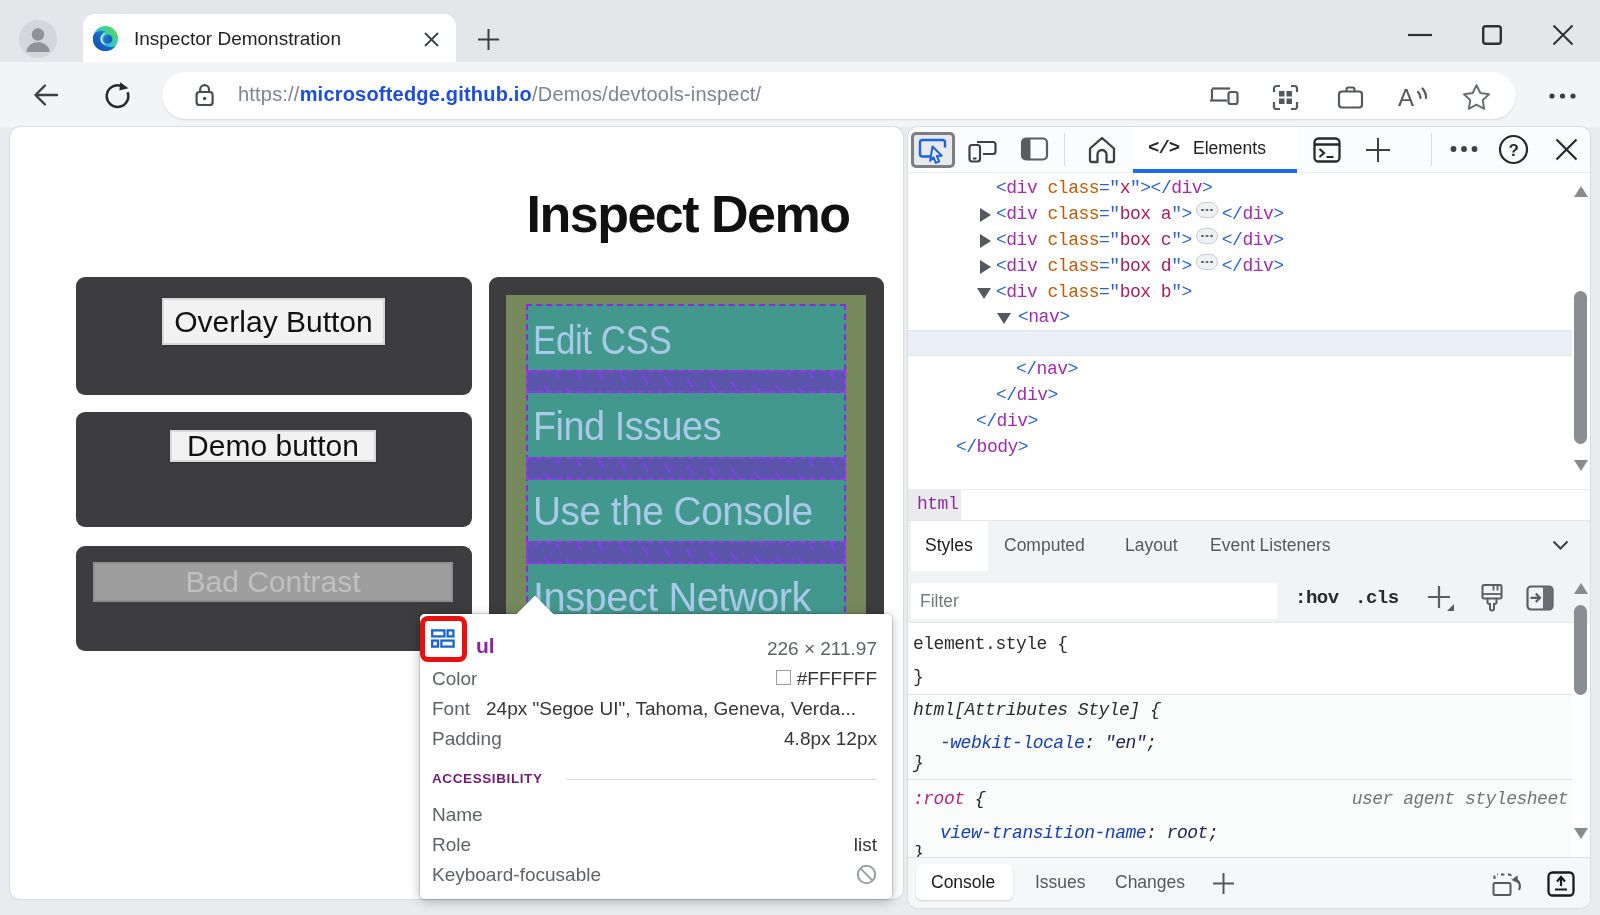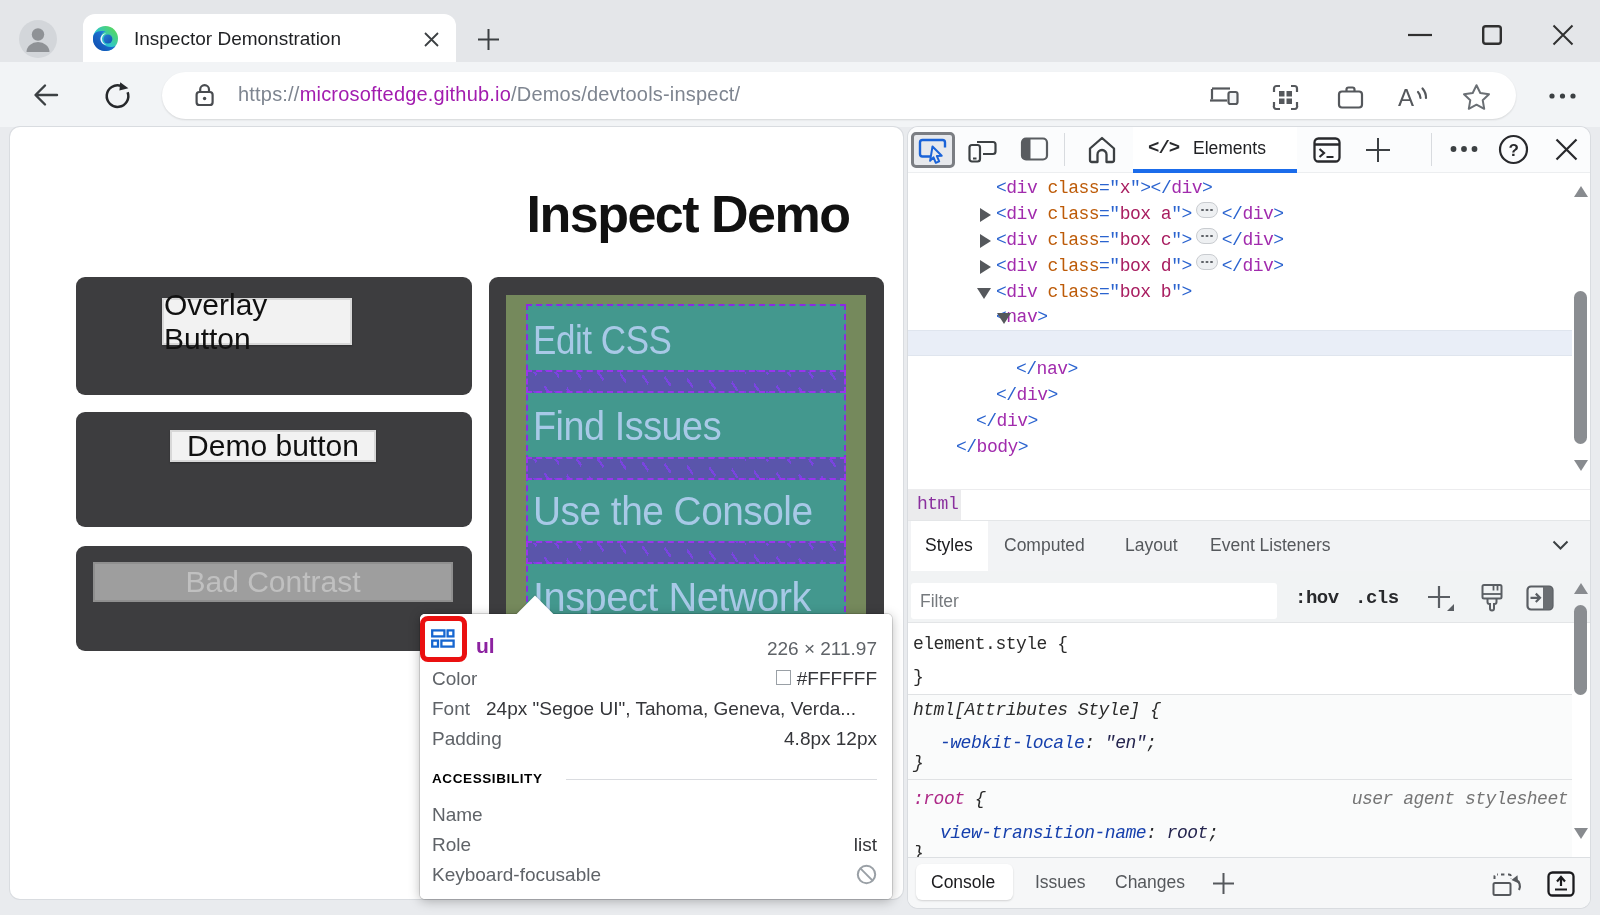--- a/index.html
+++ b/index.html
@@ -116,21 +116,21 @@
   <path d="M17.2,1.2 L25.4,7.2 L16.4,9.5 Z" fill="#26282b"></path>
 </svg>
 
 <div class="abs" style="left:162px;top:72px;width:1354px;height:47px;background:#fff;border-radius:24px;box-shadow:0 1px 2px rgba(0,0,0,0.12);"></div>
 
 <svg class="abs" style="left:193px;top:83px" width="23" height="24" viewBox="0 0 23 24">
   <rect x="3.6" y="9" width="16" height="13" rx="2.8" stroke="#494c50" stroke-width="2.2" fill="none"></rect>
   <path d="M7.2,9 V6.6 a4.4,4.4 0 0 1 8.8,0 V9" stroke="#494c50" stroke-width="2.2" fill="none"></path>
   <circle cx="11.6" cy="15.5" r="1.7" fill="#494c50"></circle>
 </svg>
-<div class="abs" style="left:238px;top:83px;font-size:20px;color:#7e8590;letter-spacing:0.2px;">https://<span style="color:#a21caf;font-weight:400;">microsoftedge.github.io</span>/Demos/devtools-inspect/</div>
+<div class="abs" style="left:238px;top:83px;font-size:20px;color:#7e8590;letter-spacing:0.2px;">https://<span style="color:#1d4ed8;font-weight:700;">microsoftedge.github.io</span>/Demos/devtools-inspect/</div>
 
 <svg class="abs" style="left:1209px;top:85px" width="30" height="22" viewBox="0 0 30 22">
   <path d="M3,3.5 h18" stroke="#55585c" stroke-width="2.2" fill="none"></path>
   <path d="M3,4 v10.5" stroke="#55585c" stroke-width="2.2" fill="none"></path>
   <path d="M1,15.5 h17" stroke="#55585c" stroke-width="2.2" fill="none"></path>
   <rect x="19.5" y="7" width="9" height="12" rx="2" stroke="#55585c" stroke-width="2.2" fill="#f2f4f6"></rect>
 </svg>
 <svg class="abs" style="left:1272px;top:84px" width="27" height="27" viewBox="0 0 27 27">
   <path d="M8,2 H4.5 A2.5,2.5 0 0 0 2,4.5 V8 M19,2 h3.5 A2.5,2.5 0 0 1 25,4.5 V8 M8,25 H4.5 A2.5,2.5 0 0 1 2,21.5 V18 M19,25 h3.5 A2.5,2.5 0 0 0 25,21.5 V18" stroke="#55585c" stroke-width="2.2" fill="none"></path>
   <rect x="7" y="7" width="5.5" height="5.5" fill="#55585c"></rect>
@@ -154,21 +154,21 @@
   <circle cx="4" cy="5" r="2.6" fill="#3c4043"></circle>
     <circle cx="14.5" cy="5" r="2.6" fill="#3c4043"></circle>
     <circle cx="25" cy="5" r="2.6" fill="#3c4043"></circle>
 </svg>
 <div class="abs" id="page"></div>
 
 <div class="abs" style="left:526px;top:184px;width:324px;text-align:center;font-size:52px;font-weight:700;color:#111;letter-spacing:-1.5px;white-space:nowrap;">Inspect Demo</div>
 <div class="abs darkbox" style="left:76px;top:277px;width:396px;height:118px;"></div>
 <div class="abs darkbox" style="left:76px;top:412px;width:396px;height:115px;"></div>
 <div class="abs darkbox" style="left:76px;top:546px;width:396px;height:105px;"></div>
-<div class="abs pbtn" style="left:162px;top:298px;width:190px;height:47px;">Overlay Button</div>
+<div class="abs pbtn" style="left:162px;top:298px;width:223px;height:47px;">Overlay Button</div>
 <div class="abs pbtn" style="left:170px;top:430px;width:206px;height:32px;">Demo button</div>
 <div class="abs" style="left:93px;top:562px;width:360px;height:40px;background:#9e9e9e;border:2px solid #8f8f8f;box-sizing:border-box;display:flex;align-items:center;justify-content:center;font-size:30px;color:#c0c0c0;">Bad Contrast</div>
 
 <div class="abs darkbox" style="left:489px;top:277px;width:395px;height:369px;"></div>
 <div class="abs" style="left:506px;top:295px;width:360px;height:334px;background:#75895c;"></div>
 <div class="abs" style="left:526px;top:304px;width:320px;height:318px;background:#43988e;border:2.5px dashed #8a2be2;box-sizing:border-box;"></div>
 <div class="abs gap" style="top:370px;"></div>
 <div class="abs gap" style="top:457px;"></div>
 <div class="abs gap" style="top:541px;"></div>
 <div class="abs litext" style="top:318px;transform:scaleX(0.875);">Edit CSS</div>
@@ -190,21 +190,21 @@
     </svg>
   </div>
   <div class="abs" style="left:56px;top:20px;font-size:21px;font-weight:700;color:#8c22a0;">ul</div>
   <div class="abs" style="right:15px;top:24px;color:#5f6368;">226 × 211.97</div>
   <div class="abs" style="left:12px;top:54px;color:#5f6368;">Color</div>
   <div class="abs" style="right:15px;top:54px;color:#35363a;"><span style="display:inline-block;width:13px;height:13px;border:1px solid #9aa0a6;margin-right:6px;"></span>#FFFFFF</div>
   <div class="abs" style="left:12px;top:84px;color:#5f6368;">Font</div>
   <div class="abs" style="left:66px;top:84px;color:#35363a;">24px "Segoe UI", Tahoma, Geneva, Verda...</div>
   <div class="abs" style="left:12px;top:114px;color:#5f6368;">Padding</div>
   <div class="abs" style="right:15px;top:114px;color:#35363a;">4.8px 12px</div>
-  <div class="abs" style="left:12px;top:157px;font-size:13.5px;font-weight:700;color:#000000;letter-spacing:0.6px;">ACCESSIBILITY</div>
+  <div class="abs" style="left:12px;top:157px;font-size:13.5px;font-weight:700;color:#701a75;letter-spacing:0.6px;">ACCESSIBILITY</div>
   <div class="abs" style="left:146px;top:165px;width:311px;height:1px;background:#dadce0;"></div>
   <div class="abs" style="left:12px;top:190px;color:#5f6368;">Name</div>
   <div class="abs" style="left:12px;top:220px;color:#5f6368;">Role</div>
   <div class="abs" style="right:15px;top:220px;color:#35363a;">list</div>
   <div class="abs" style="left:12px;top:250px;color:#5f6368;">Keyboard-focusable</div>
   <svg class="abs" style="right:15px;top:250px;" width="21" height="21" viewBox="0 0 21 21">
     <circle cx="10.5" cy="10.5" r="8.7" stroke="#9aa0a6" stroke-width="2" fill="none"></circle>
     <path d="M4.4,4.4 L16.6,16.6" stroke="#9aa0a6" stroke-width="2"></path>
   </svg>
 </div>
@@ -270,21 +270,21 @@
   <svg class="abs" style="left:646px;top:10px;" width="25" height="25" viewBox="0 0 25 25">
     <path d="M2.5,2.5 L22.5,22.5 M22.5,2.5 L2.5,22.5" stroke="#28292c" stroke-width="2.2" fill="none"></path>
   </svg>
 
   <div class="abs selrow"></div>
   <div class="trow" style="top:48px;"><span style="margin-left:88px;"><span class="pb">&lt;</span><span class="pt">div</span> <span class="pa">class</span><span class="pb">="</span><span class="pv">x</span><span class="pb">"&gt;</span><span class="pb">&lt;/</span><span class="pt">div</span><span class="pb">&gt;</span></span></div>
   <div class="trow" style="top:74px;"><i class="ar ar-r" style="left:72px;"></i><span style="margin-left:88px;"><span class="pb">&lt;</span><span class="pt">div</span> <span class="pa">class</span><span class="pb">="</span><span class="pv">box a</span><span class="pb">"&gt;</span><span class="pill"></span><span class="pb">&lt;/</span><span class="pt">div</span><span class="pb">&gt;</span></span></div>
   <div class="trow" style="top:100px;"><i class="ar ar-r" style="left:72px;"></i><span style="margin-left:88px;"><span class="pb">&lt;</span><span class="pt">div</span> <span class="pa">class</span><span class="pb">="</span><span class="pv">box c</span><span class="pb">"&gt;</span><span class="pill"></span><span class="pb">&lt;/</span><span class="pt">div</span><span class="pb">&gt;</span></span></div>
   <div class="trow" style="top:126px;"><i class="ar ar-r" style="left:72px;"></i><span style="margin-left:88px;"><span class="pb">&lt;</span><span class="pt">div</span> <span class="pa">class</span><span class="pb">="</span><span class="pv">box d</span><span class="pb">"&gt;</span><span class="pill"></span><span class="pb">&lt;/</span><span class="pt">div</span><span class="pb">&gt;</span></span></div>
   <div class="trow" style="top:152px;"><i class="ar ar-d" style="left:69px;"></i><span style="margin-left:88px;"><span class="pb">&lt;</span><span class="pt">div</span> <span class="pa">class</span><span class="pb">="</span><span class="pv">box b</span><span class="pb">"&gt;</span></span></div>
-  <div class="trow" style="top:177px;"><i class="ar ar-d" style="left:89px;"></i><span style="margin-left:88px;"><span class="pb">&lt;</span><span class="pt">nav</span><span class="pb">&gt;</span></span></div>
+  <div class="trow" style="top:177px;"><i class="ar ar-d" style="left:89px;"></i><span style="margin-left:110px;"><span class="pb">&lt;</span><span class="pt">nav</span><span class="pb">&gt;</span></span></div>
   <div class="trow" style="top:229px;"><span style="margin-left:108px;"><span class="pb">&lt;/</span><span class="pt">nav</span><span class="pb">&gt;</span></span></div>
   <div class="trow" style="top:255px;"><span style="margin-left:88px;"><span class="pb">&lt;/</span><span class="pt">div</span><span class="pb">&gt;</span></span></div>
   <div class="trow" style="top:281px;"><span style="margin-left:68px;"><span class="pb">&lt;/</span><span class="pt">div</span><span class="pb">&gt;</span></span></div>
   <div class="trow" style="top:307px;"><span style="margin-left:48px;"><span class="pb">&lt;/</span><span class="pt">body</span><span class="pb">&gt;</span></span></div>
 
   <div class="abs" style="left:0;top:362px;width:682px;height:32px;background:#fff;border-top:1px solid #ececee;border-bottom:1px solid #e4e6e8;box-sizing:border-box;"></div>
   <div class="abs" style="left:0;top:363px;width:53px;height:30px;background:#ebebed;"></div>
   <div class="abs mono" style="left:9px;top:367px;font-size:18px;letter-spacing:-0.5px;color:#8a2f9e;">html</div>
 
   <div class="abs" style="left:0;top:394px;width:682px;height:50px;background:#f2f3f5;"></div>

